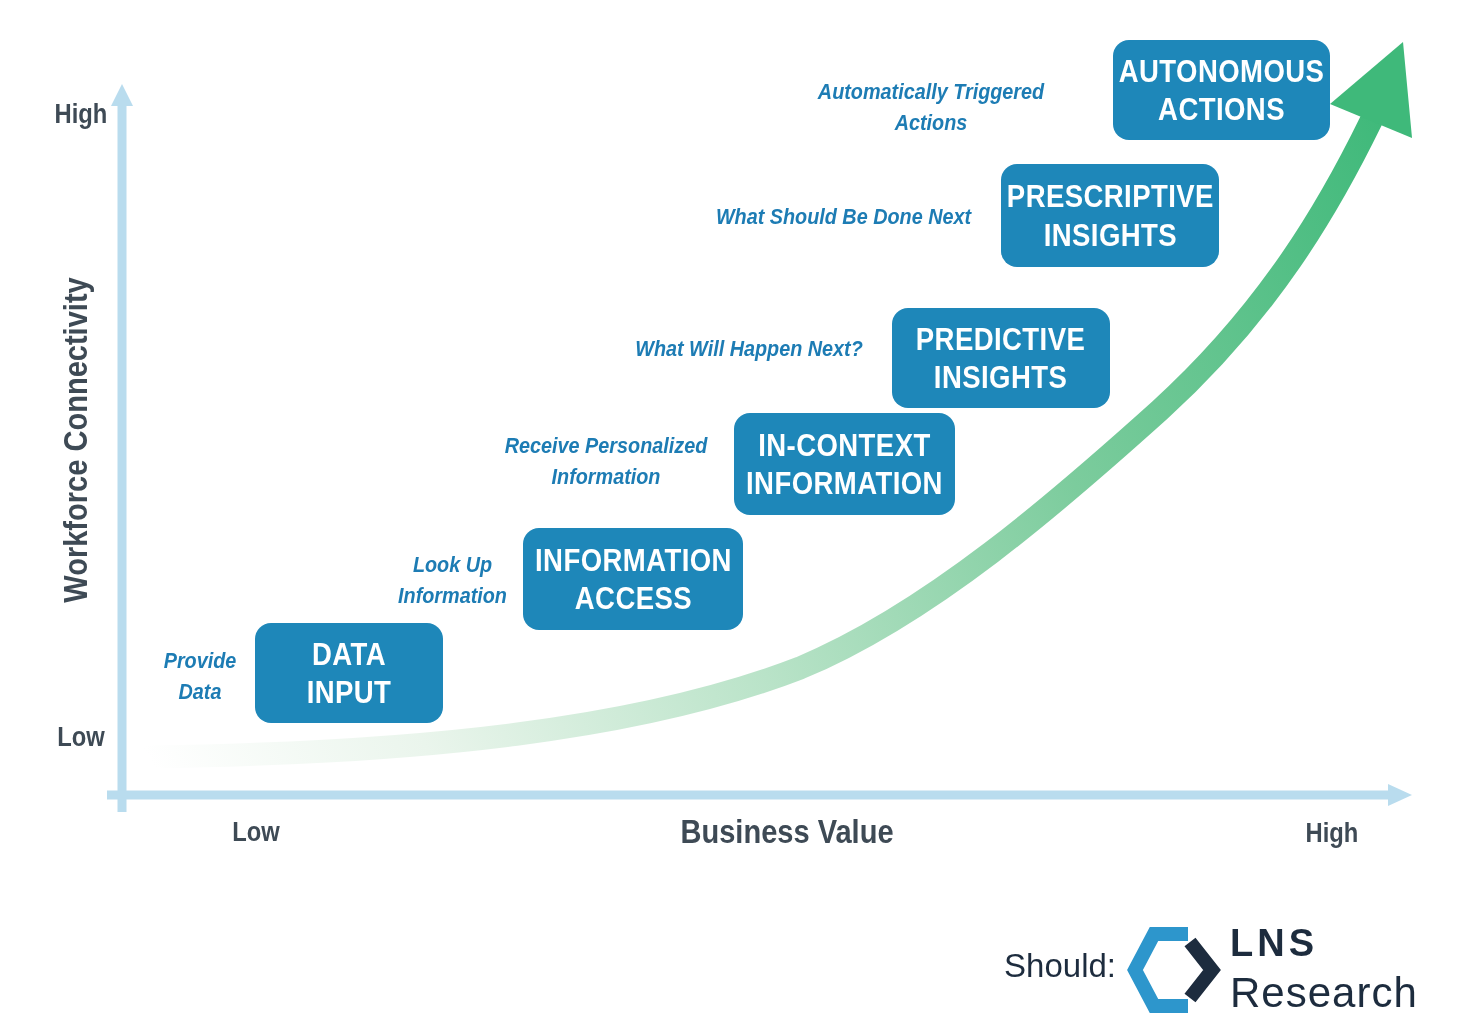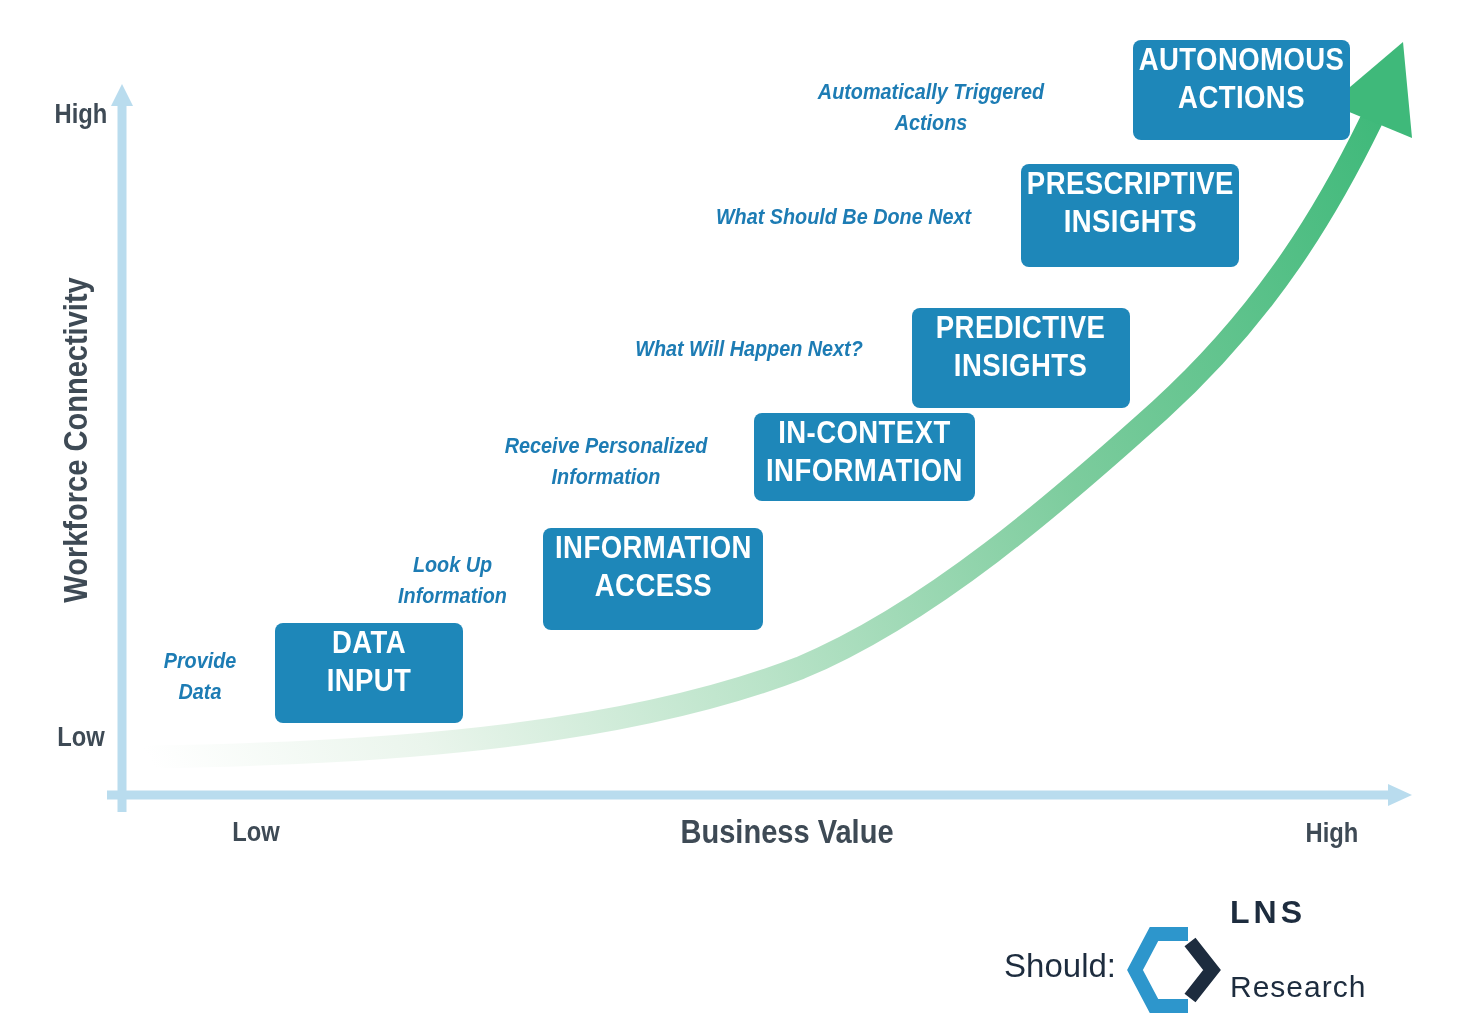--- a/index.html
+++ b/index.html
@@ -18,38 +18,38 @@
   .x-title{transform:scaleX(0.88);}
   .y-title{
     left:-224px;top:421px;width:600px;
     transform:rotate(-90deg) scaleX(0.88);
   }
   .stage-desc{
     position:absolute;color:#1d7cb4;font-weight:bold;font-style:italic;font-size:22px;
     line-height:1.4;text-align:center;white-space:pre-line;transform:scaleX(0.9);
   }
   .stage-box{
-    position:absolute;background:#1e87b9;border-radius:8px;
-    display:flex;align-items:flex-start;justify-content:center;margin-left:20px;
+    position:absolute;background:#1e87b9;border-radius:16px;
+    display:flex;align-items:center;justify-content:center;
   }
   .stage-box span{
     color:#ffffff;font-weight:bold;font-size:32px;line-height:1.2;text-align:center;
     white-space:pre-line;display:block;transform:scaleX(0.86);letter-spacing:0.5px;
   }
   .source-label{
     position:absolute;left:940px;top:947px;width:176px;text-align:right;
     color:#1d2c3e;font-size:33px;
   }
   .brand-name{
-    position:absolute;left:1230px;top:896px;color:#1d2c3e;font-weight:bold;
-    font-size:32px;letter-spacing:4px;line-height:1;
+    position:absolute;left:1230px;top:924px;color:#1d2c3e;font-weight:bold;
+    font-size:38px;letter-spacing:4px;line-height:1;
   }
   .brand-sub{
     position:absolute;left:1230px;top:972px;color:#1d2c3e;font-weight:normal;
-    font-size:30px;letter-spacing:1px;line-height:1;
+    font-size:42px;letter-spacing:1px;line-height:1;
   }
 </style>
 </head>
 <body>
 
 <div class="stage">
 
   <svg class="layer" width="1482" height="1026" viewBox="0 0 1482 1026">
     <defs>
       <linearGradient id="curveGrad" gradientUnits="userSpaceOnUse" x1="150" y1="760" x2="1380" y2="110">
@@ -88,21 +88,21 @@
   <div class="stage-desc" style="left:700px;top:202px;width:287px;">What Should Be Done Next</div>
   <div class="stage-desc" style="left:765px;top:77px;width:332px;">Automatically Triggered Actions</div>
 
   <div class="stage-box" style="left:255px;top:623px;width:188px;height:100px;">
     <span>DATA INPUT</span>
   </div>
   <div class="stage-box" style="left:523px;top:528px;width:220px;height:102px;">
     <span>INFORMATION
 ACCESS</span>
   </div>
-  <div class="stage-box" style="left:734px;top:413px;width:221px;height:88px;">
+  <div class="stage-box" style="left:734px;top:413px;width:221px;height:102px;">
     <span>IN-CONTEXT
 INFORMATION</span>
   </div>
   <div class="stage-box" style="left:892px;top:308px;width:218px;height:100px;">
     <span>PREDICTIVE
 INSIGHTS</span>
   </div>
   <div class="stage-box" style="left:1001px;top:164px;width:218px;height:103px;">
     <span>PRESCRIPTIVE
 INSIGHTS</span>

